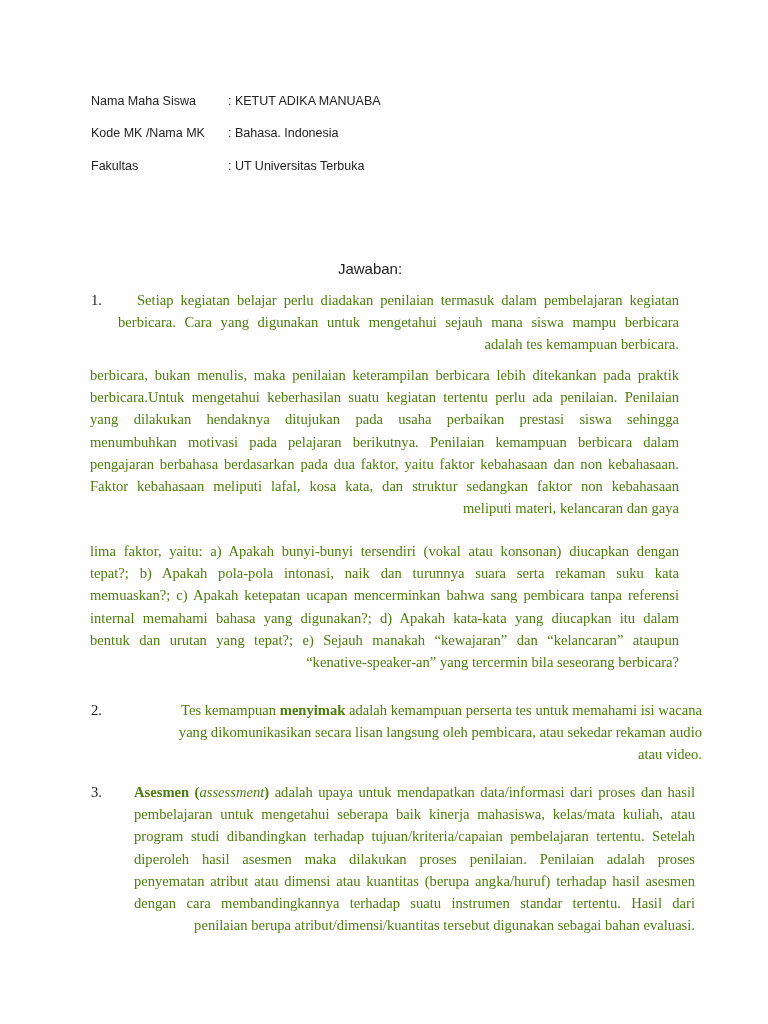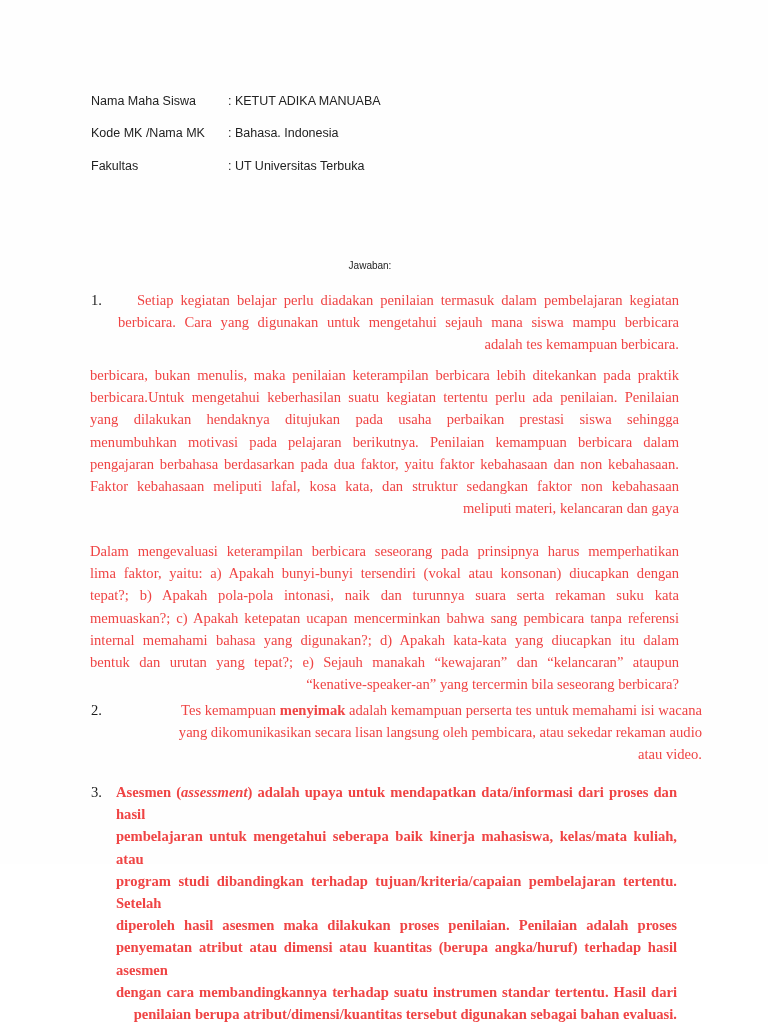--- a/index.html
+++ b/index.html
@@ -4,32 +4,32 @@
 <style>
   html, body { margin: 0; padding: 0; background: #ffffff; }
   body { width: 768px; height: 1024px; position: relative; overflow: hidden; color: #1c1c1c; }
   .page { position: absolute; left: 0; top: 0; width: 768px; height: 864px; background: #fefefe; }
 
   .hdr { position: absolute; left: 91px; font-family: "Liberation Sans", sans-serif; font-size: 12.5px; color: #222; }
   .hdr .lbl { position: absolute; left: 0; white-space: nowrap; }
   .hdr .val { position: absolute; left: 137px; white-space: nowrap; text-align: center; }
   .hdr-row { position: absolute; left: 0; height: 18px; width: 500px; }
 
-  .heading { position: absolute; left: 0; width: 740px; top: 260px; text-align: center; font-family: "Liberation Sans", sans-serif; font-size: 10px; color: #222; }
+  .heading { position: absolute; left: 0; width: 740px; top: 260px; text-align: center; font-family: "Liberation Sans", sans-serif; font-size: 15px; color: #222; }
 
-  .serif { font-family: "Liberation Serif", serif; font-size: 14.6px; line-height: 22.2px; color: #ef4444; }
+  .serif { font-family: "Liberation Serif", serif; font-size: 14.6px; line-height: 22.2px; color: #4d7c0f; }
   .block { position: absolute; text-align: justify; }
 
   .num { position: absolute; font-family: "Liberation Serif", serif; font-size: 14.6px; line-height: 22.2px; }
 
   .item1 { left: 118px; top: 289px; width: 561px; text-indent: 19px; }
   .p2 { left: 90px; top: 364px; width: 589px; }
   .p3 { left: 90px; top: 540px; width: 589px; }
   .item2 { left: 118px; top: 699px; width: 545px; text-align: left; margin-left: 39px; }
-  .item3 { left: 116px; top: 781px; width: 561px; font-weight: bold; }
+  .item3 { left: 134px; top: 781px; width: 561px; }
   .j { display: block; text-align: justify; text-align-last: justify; }
   .l { display: block; text-align: right; }
 </style>
 </head>
 <body>
 
 <div class="page">
 
   <div class="hdr" style="top:0;">
     <div class="hdr-row" style="top:94px;">
@@ -59,21 +59,20 @@
     <span class="j">berbicara, bukan menulis, maka penilaian keterampilan berbicara lebih ditekankan pada praktik</span>
     <span class="j">berbicara.Untuk mengetahui keberhasilan suatu kegiatan tertentu perlu ada penilaian. Penilaian</span>
     <span class="j">yang dilakukan hendaknya ditujukan pada usaha perbaikan prestasi siswa sehingga</span>
     <span class="j">menumbuhkan motivasi pada pelajaran berikutnya. Penilaian kemampuan berbicara dalam</span>
     <span class="j">pengajaran berbahasa berdasarkan pada dua faktor, yaitu faktor kebahasaan dan non kebahasaan.</span>
     <span class="j">Faktor kebahasaan meliputi lafal, kosa kata, dan struktur sedangkan faktor non kebahasaan</span>
     <span class="l">meliputi materi, kelancaran dan gaya</span>
   </div>
 
   <div class="block serif p3">
-    <span class="j">Dalam mengevaluasi keterampilan berbicara seseorang pada prinsipnya harus memperhatikan</span>
     <span class="j">lima faktor, yaitu: a) Apakah bunyi-bunyi tersendiri (vokal atau konsonan) diucapkan dengan</span>
     <span class="j">tepat?; b) Apakah pola-pola intonasi, naik dan turunnya suara serta rekaman suku kata</span>
     <span class="j">memuaskan?; c) Apakah ketepatan ucapan mencerminkan bahwa sang pembicara tanpa referensi</span>
     <span class="j">internal memahami bahasa yang digunakan?; d) Apakah kata-kata yang diucapkan itu dalam</span>
     <span class="j">bentuk dan urutan yang tepat?; e) Sejauh manakah “kewajaran” dan “kelancaran” ataupun</span>
     <span class="l">“kenative-speaker-an” yang tercermin bila seseorang berbicara?</span>
   </div>
 
   <span class="num" style="left:91px; top:699px;">2.</span>
   <div class="block serif item2">

